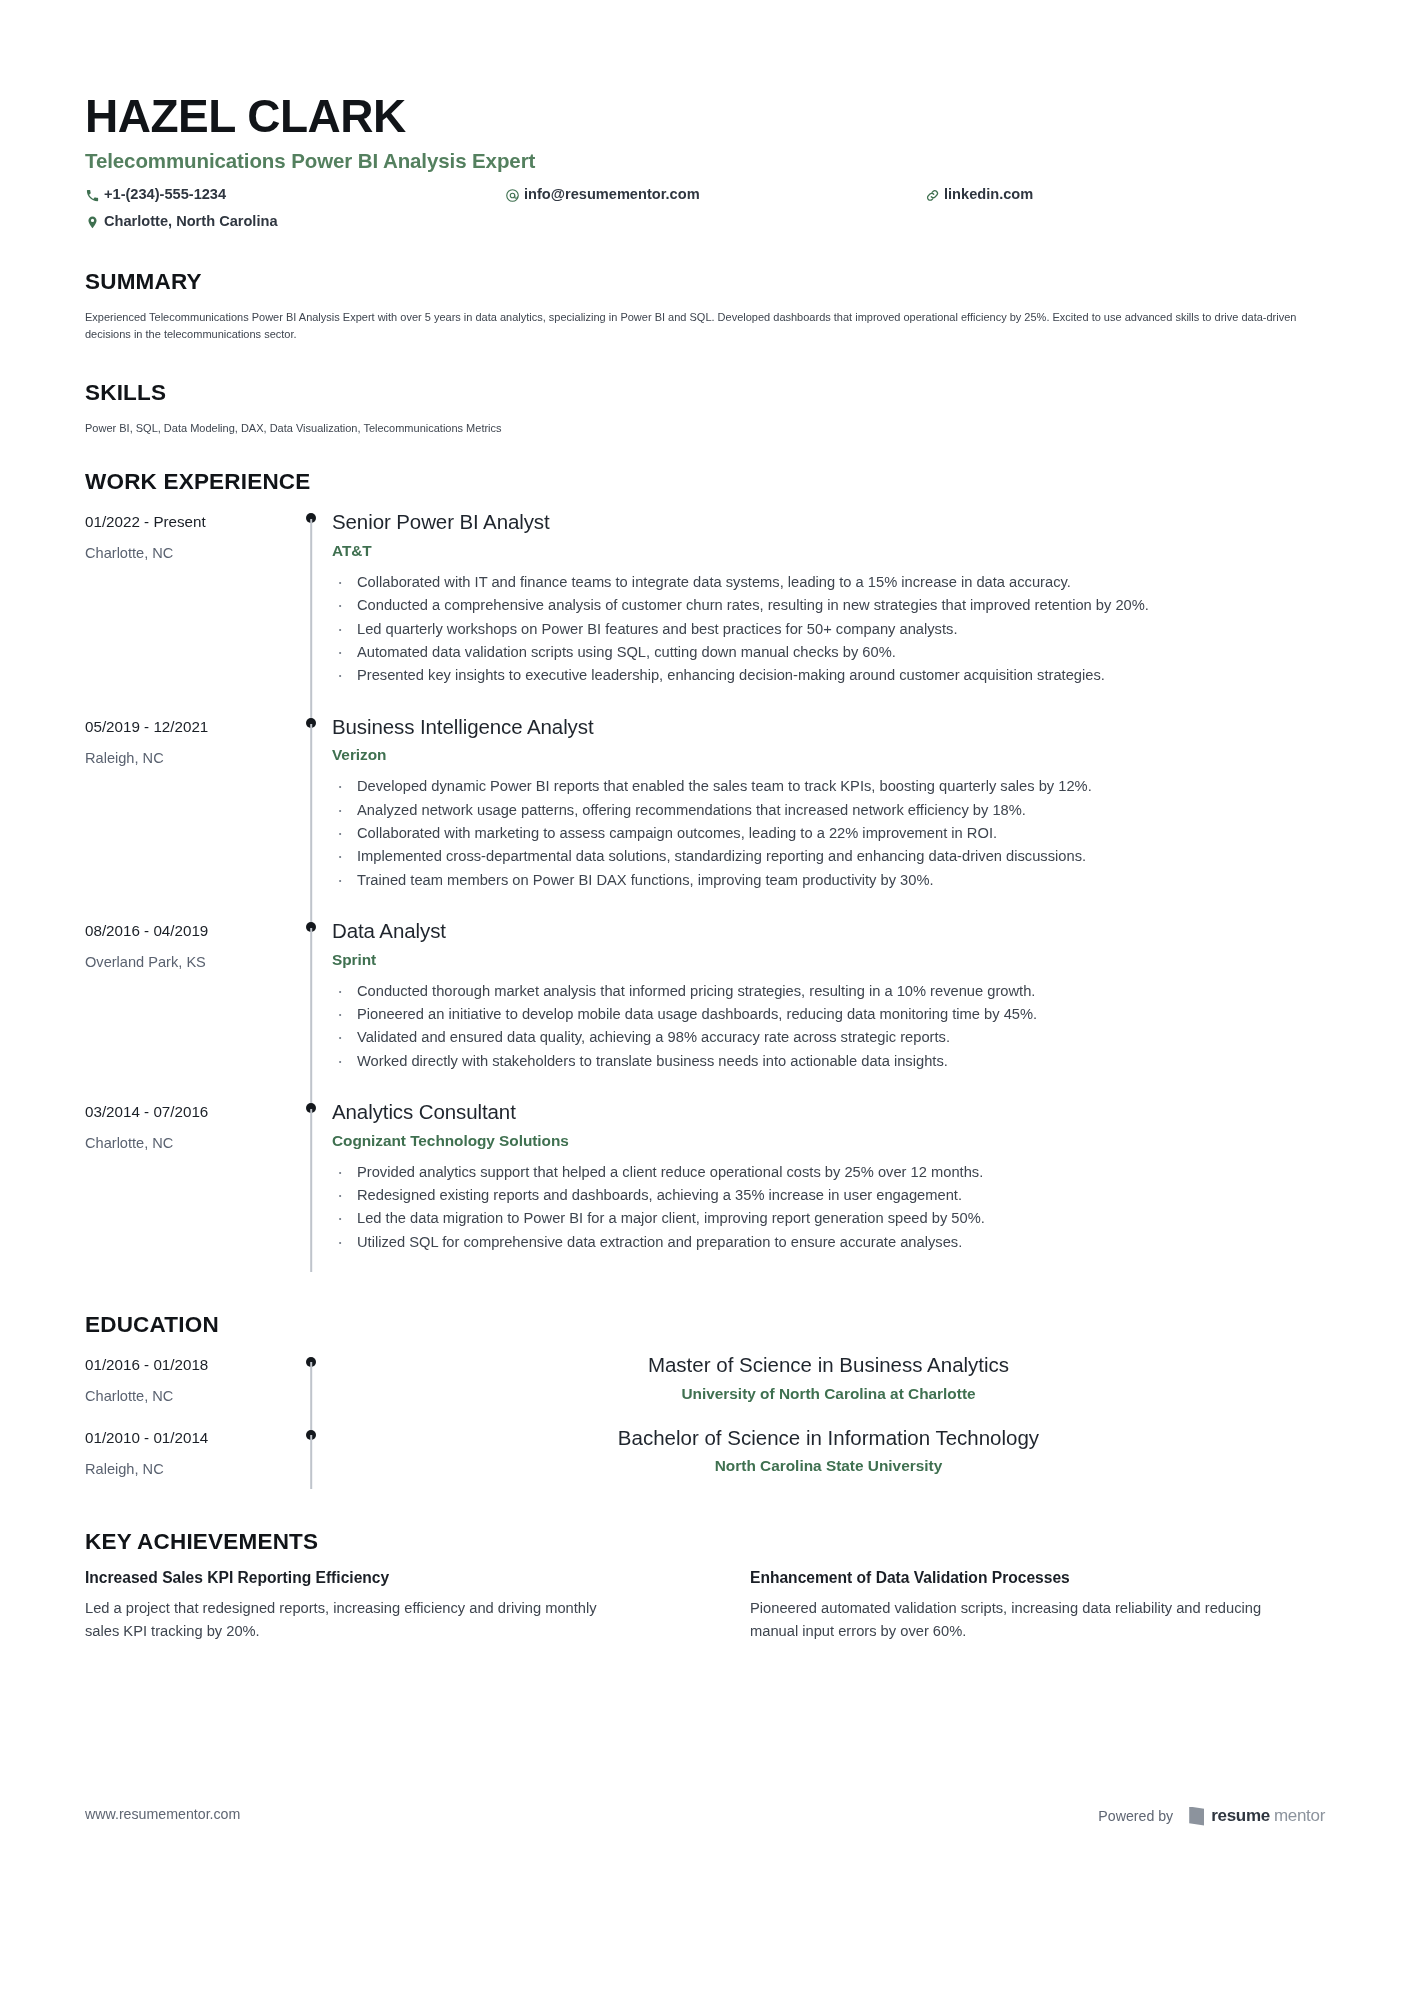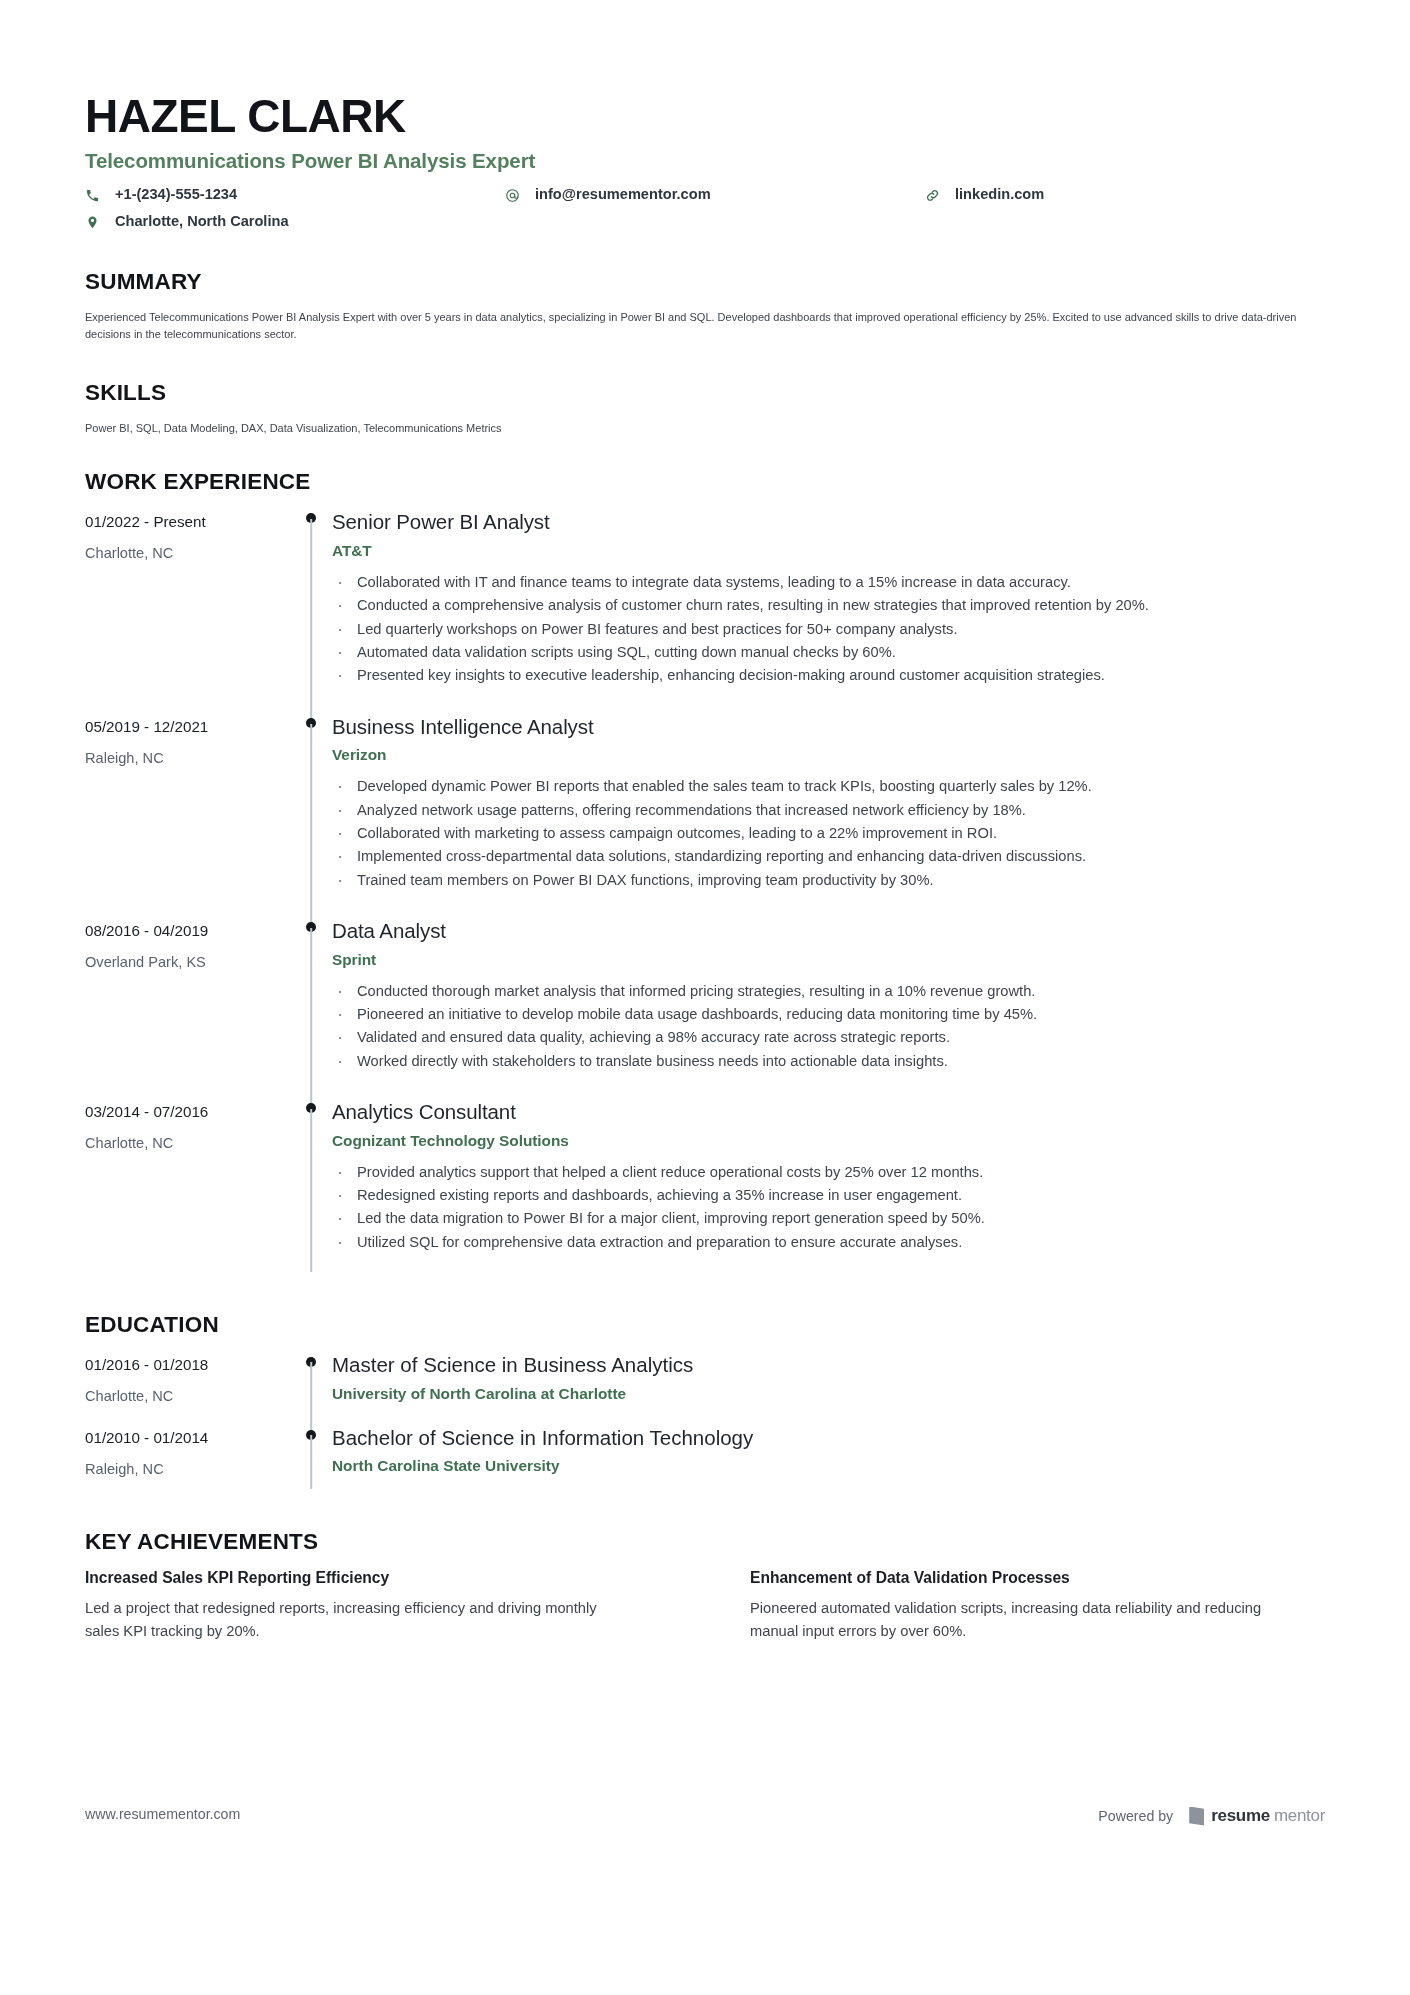--- a/index.html
+++ b/index.html
@@ -49,21 +49,21 @@
     grid-template-columns: 420px 420px auto;
     row-gap: 5px;
     font-size: 14.6px;
     font-weight: 700;
     color: #2f3640;
   }
 
   .contact-item {
     display: flex;
     align-items: center;
-    gap: 15px;
+    gap: 4px;
     line-height: 1.5;
   }
 
   .contact-item .ico {
     color: #3f7050;
     display: inline-flex;
     align-items: center;
     justify-content: center;
     width: 15px;
     height: 15px;
@@ -172,21 +172,21 @@
     content: "·";
     position: absolute;
     left: 5px;
     top: -3px;
     font-size: 19px;
     line-height: 1.5;
     color: #7d8590;
   }
 
   
-  .entry.edu .entry-right { padding-bottom: 22px; }
+  .entry.edu .entry-right { padding-bottom: 22px; text-align: center; }
   .entry.edu .rail .dot { top: 5px; }
   .entry.edu .degree {
     font-size: 20.5px;
     font-weight: 400;
     color: #1f252d;
     line-height: 1.25;
   }
   .entry.edu .school {
     font-size: 15.4px;
     font-weight: 700;

